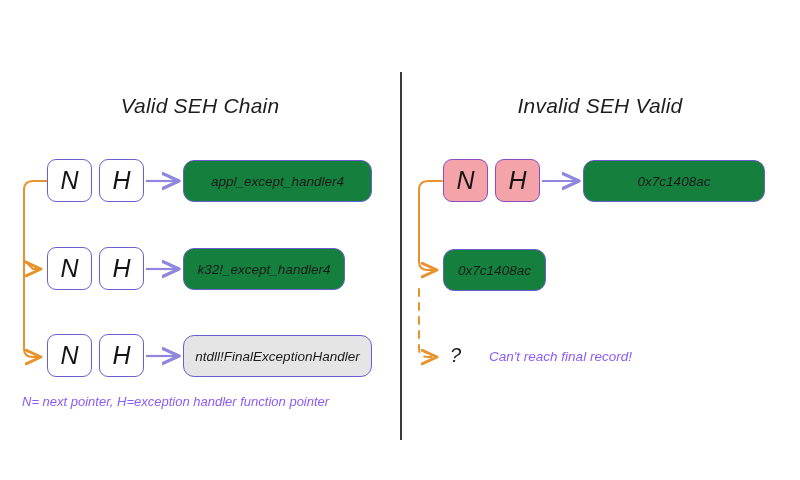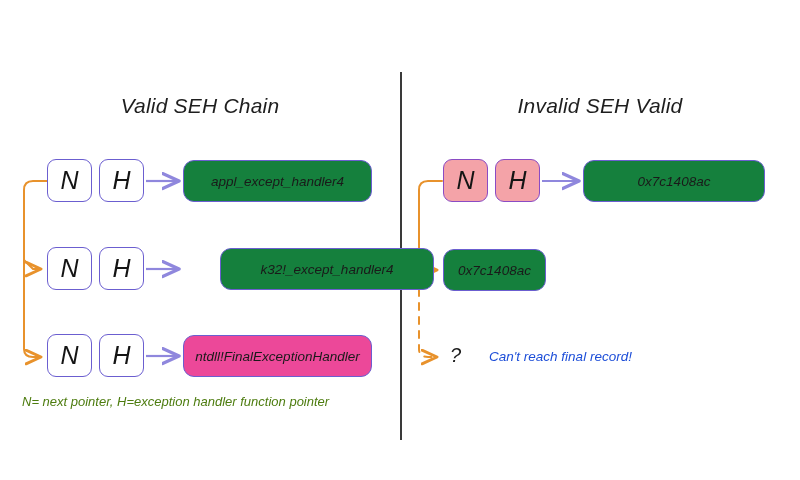--- a/index.html
+++ b/index.html
@@ -80,44 +80,44 @@
     background: #15803d;
     display: flex;
     align-items: center;
     justify-content: center;
     font-size: 13.5px;
     color: #1a1a1a;
     box-sizing: border-box;
     white-space: nowrap;
   }
   .pill.final {
-    background: #ec4899;
+    background: #e5e5e5;
   }
 
   .caption {
     position: absolute;
     left: 22px;
     top: 390px;
     font-size: 13px;
-    color: #4d7c0f;
+    color: #8b5cf6;
     white-space: nowrap;
   }
   .qmark {
     position: absolute;
     left: 450px;
     top: 340px;
     font-size: 20px;
     color: #1c1c1c;
   }
   .note {
     position: absolute;
     left: 489px;
     top: 345px;
     font-size: 13.5px;
-    color: #1d4ed8;
+    color: #8b5cf6;
     white-space: nowrap;
   }
 </style>
 </head>
 <body>
 
 <div id="canvas">
 
   <svg class="connectors" viewBox="0 0 800 480">
     <defs>
@@ -155,21 +155,21 @@
   <div class="divider"></div>
 
   <div class="panel-title" id="title-valid">Valid SEH Chain</div>
 
   <div class="cell" style="left:47px;  top:155px;">N</div>
   <div class="cell" style="left:99px;  top:155px;">H</div>
   <div class="pill" style="left:183px; top:156px; width:189px;">appl_except_handler4</div>
 
   <div class="cell" style="left:47px;  top:243px;">N</div>
   <div class="cell" style="left:99px;  top:243px;">H</div>
-  <div class="pill" style="left:183px; top:244px; width:214px;margin-left:37px;">k32!_except_handler4</div>
+  <div class="pill" style="left:183px; top:244px; width:162px;">k32!_except_handler4</div>
 
   <div class="cell" style="left:47px;  top:330px;">N</div>
   <div class="cell" style="left:99px;  top:330px;">H</div>
   <div class="pill final" style="left:183px; top:331px; width:189px;">ntdll!FinalExceptionHandler</div>
 
   <div class="caption">N= next pointer, H=exception handler function pointer</div>
 
   <div class="panel-title" id="title-invalid">Invalid SEH Valid</div>
 
   <div class="cell bad" style="left:443px; top:155px;">N</div>

